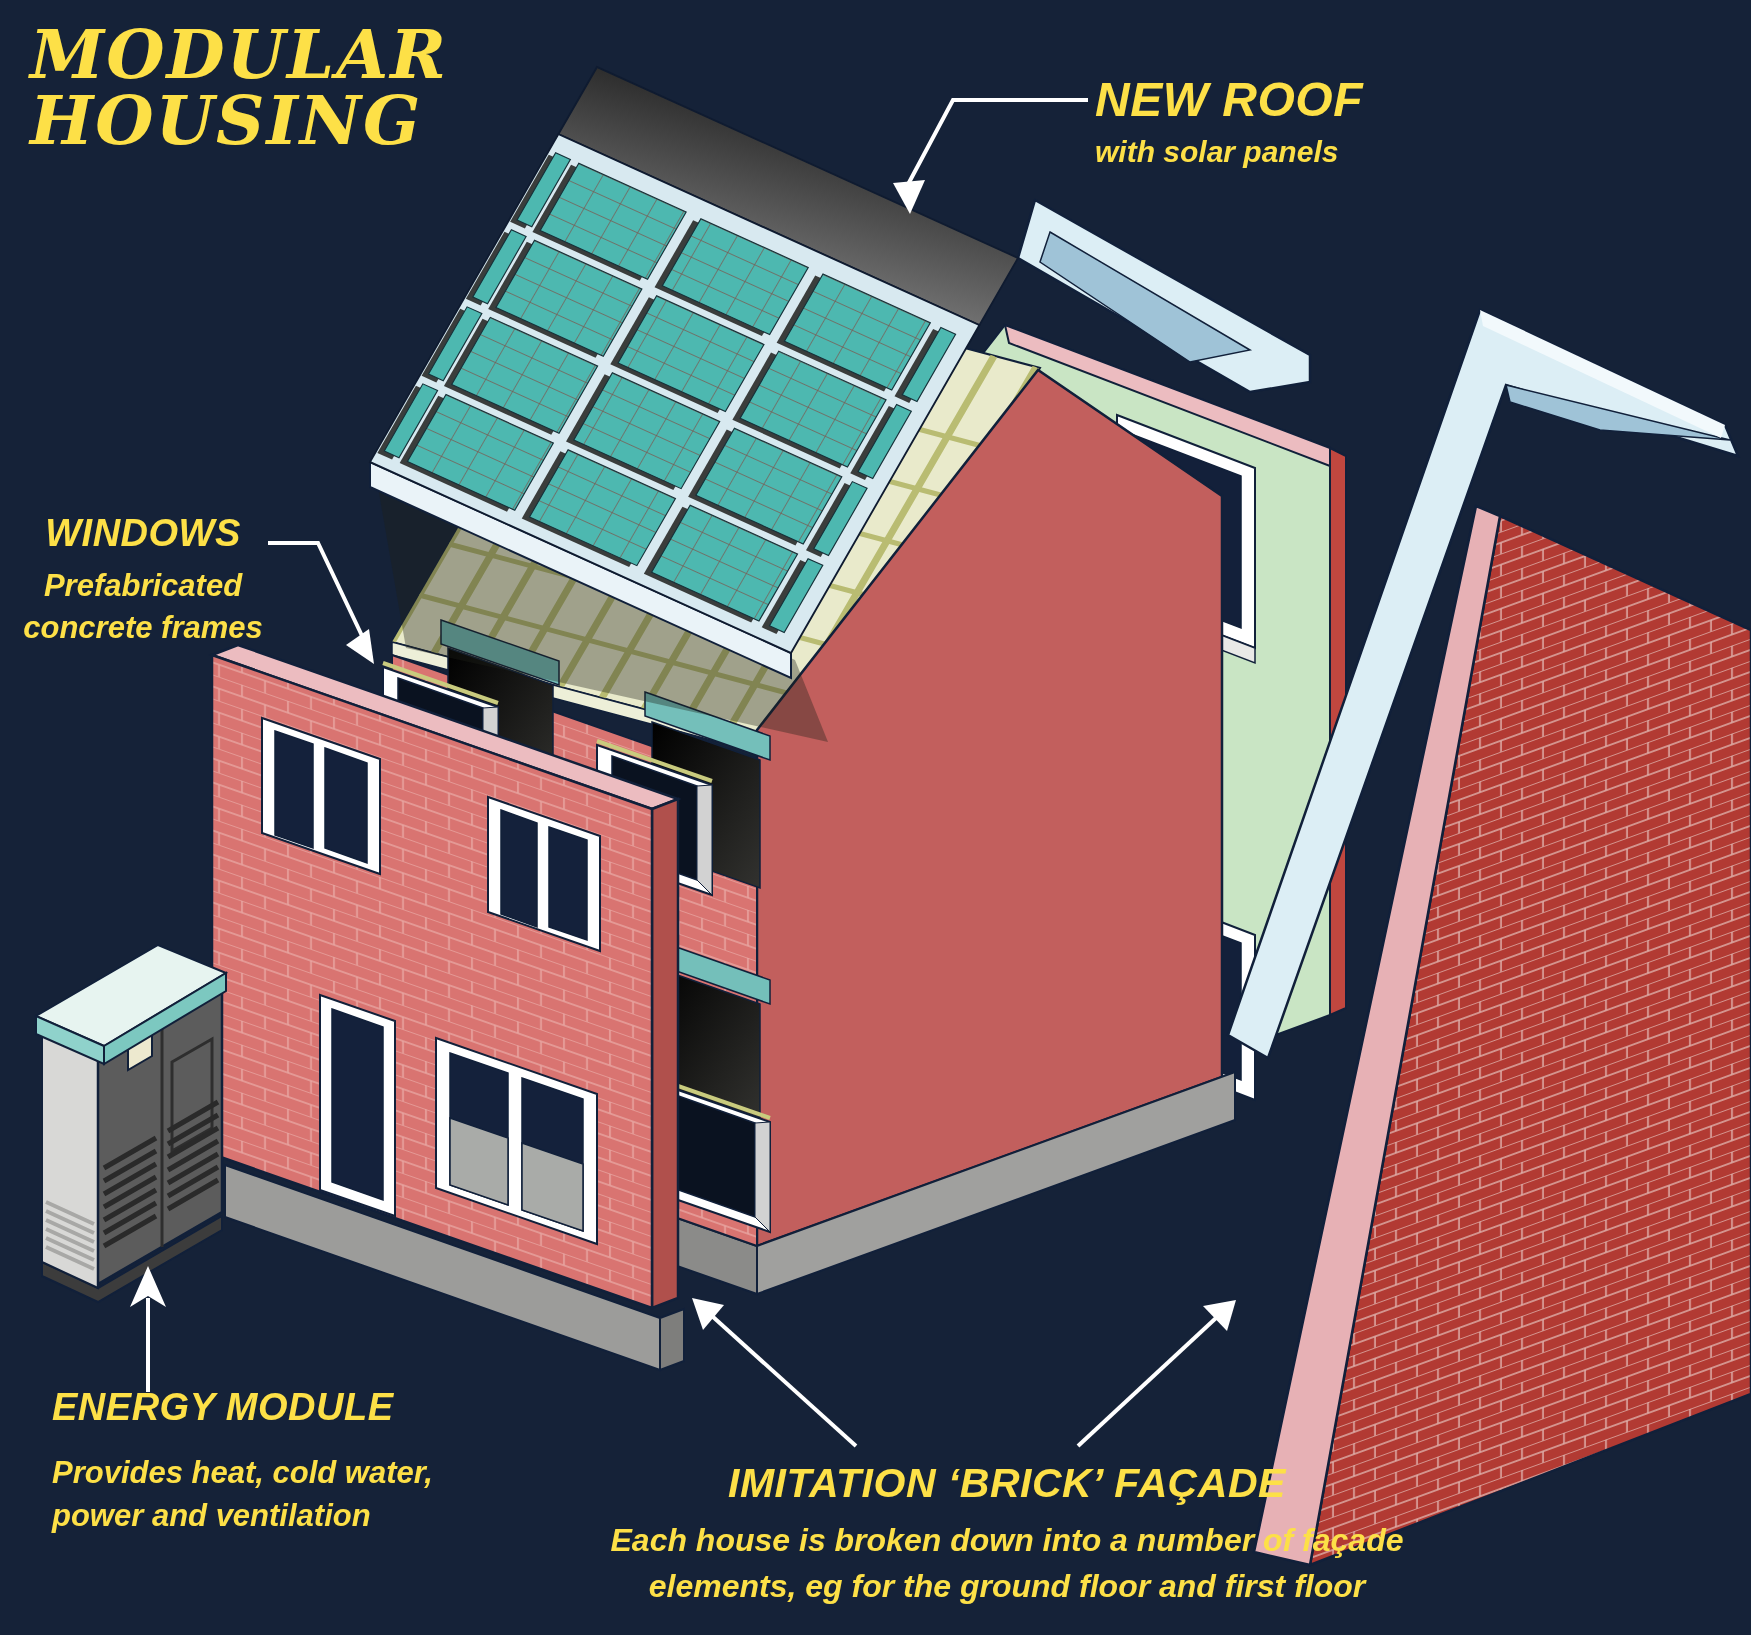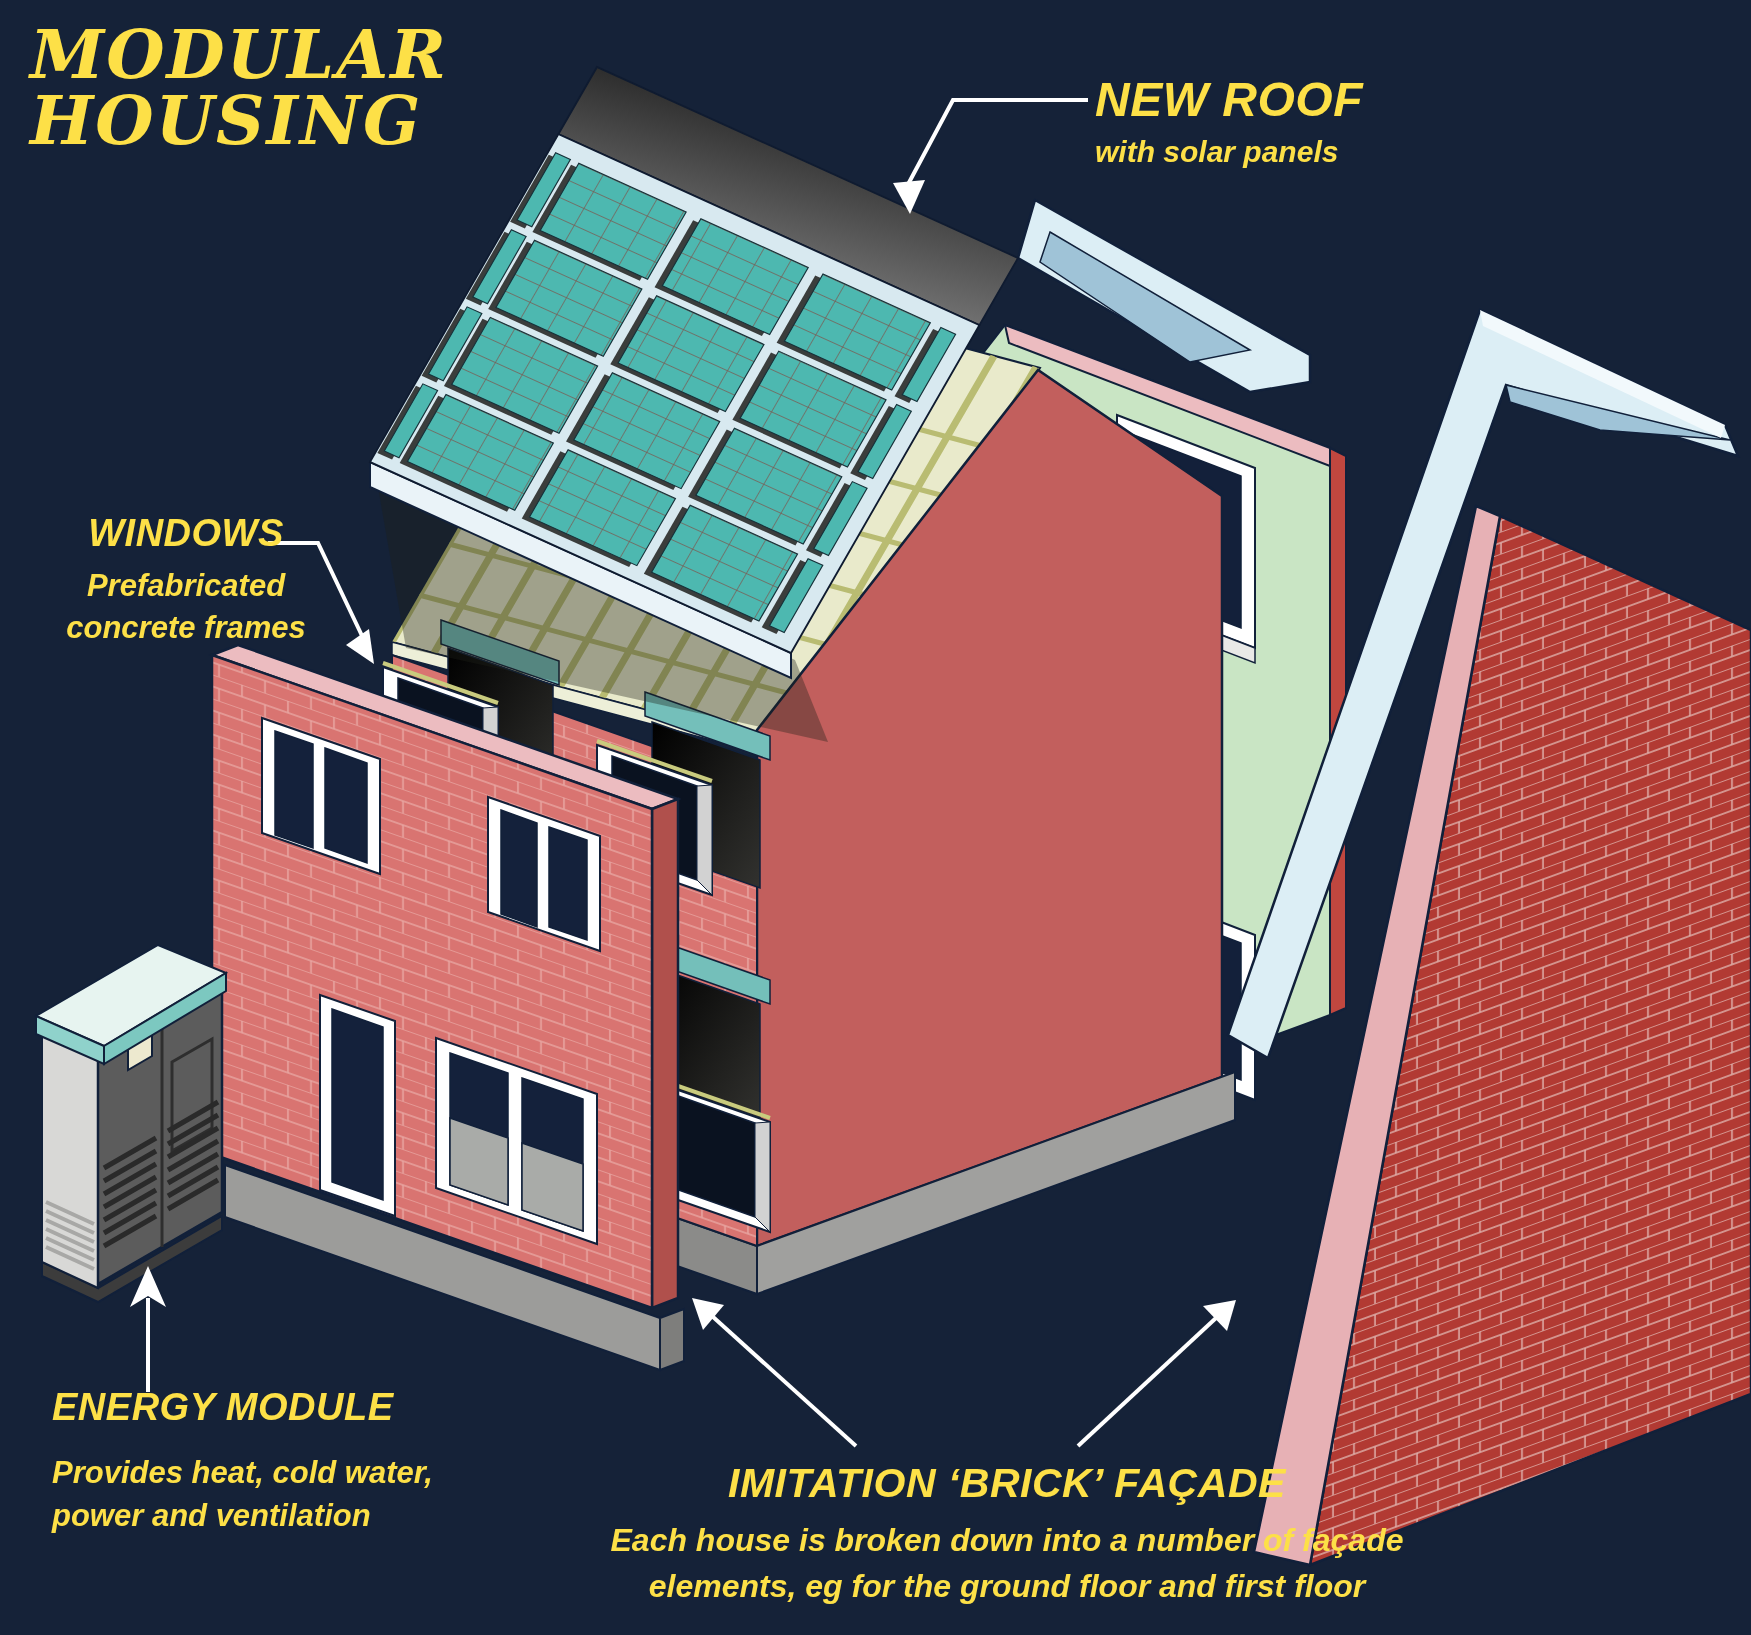--- a/index.html
+++ b/index.html
@@ -228,21 +228,21 @@
 </svg>
 
 <div class="label title" style="left:30px;top:22px;"><span>MODULAR</span>
 <span>HOUSING</span></div>
 
 <div class="label" style="left:1095px;top:72px;">
   <div class="h1a">NEW ROOF</div>
   <div class="h1b">with solar panels</div>
 </div>
 
-<div class="label windows-block" style="left:18px;top:512px;margin-left:43px;">
+<div class="label windows-block" style="left:18px;top:512px;">
   <div class="h1a">WINDOWS</div>
   <div class="h1b">Prefabricated
 concrete frames</div>
 </div>
 
 <div class="label energy-block" style="left:52px;top:1386px;">
   <div class="h1a">ENERGY MODULE</div>
   <div class="h1b">Provides heat, cold water,
 power and ventilation</div>
 </div>

